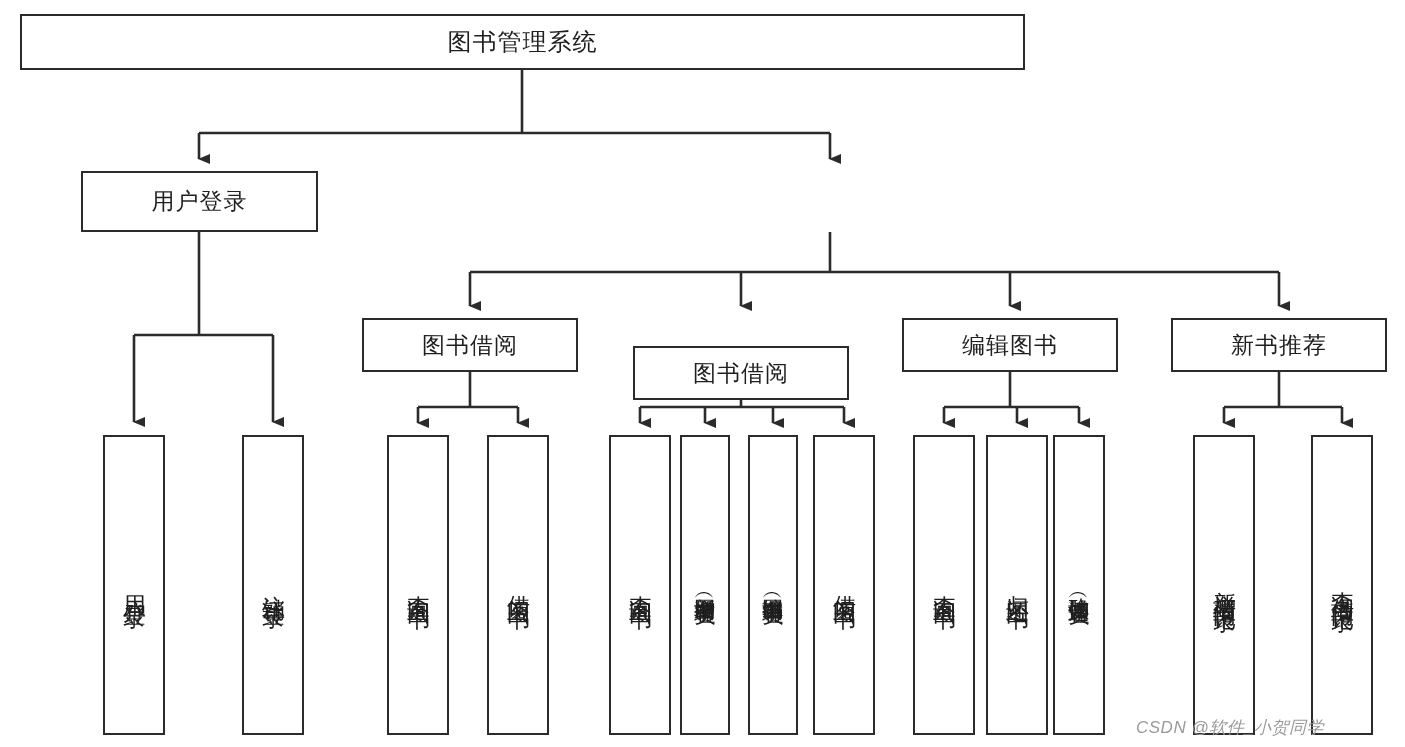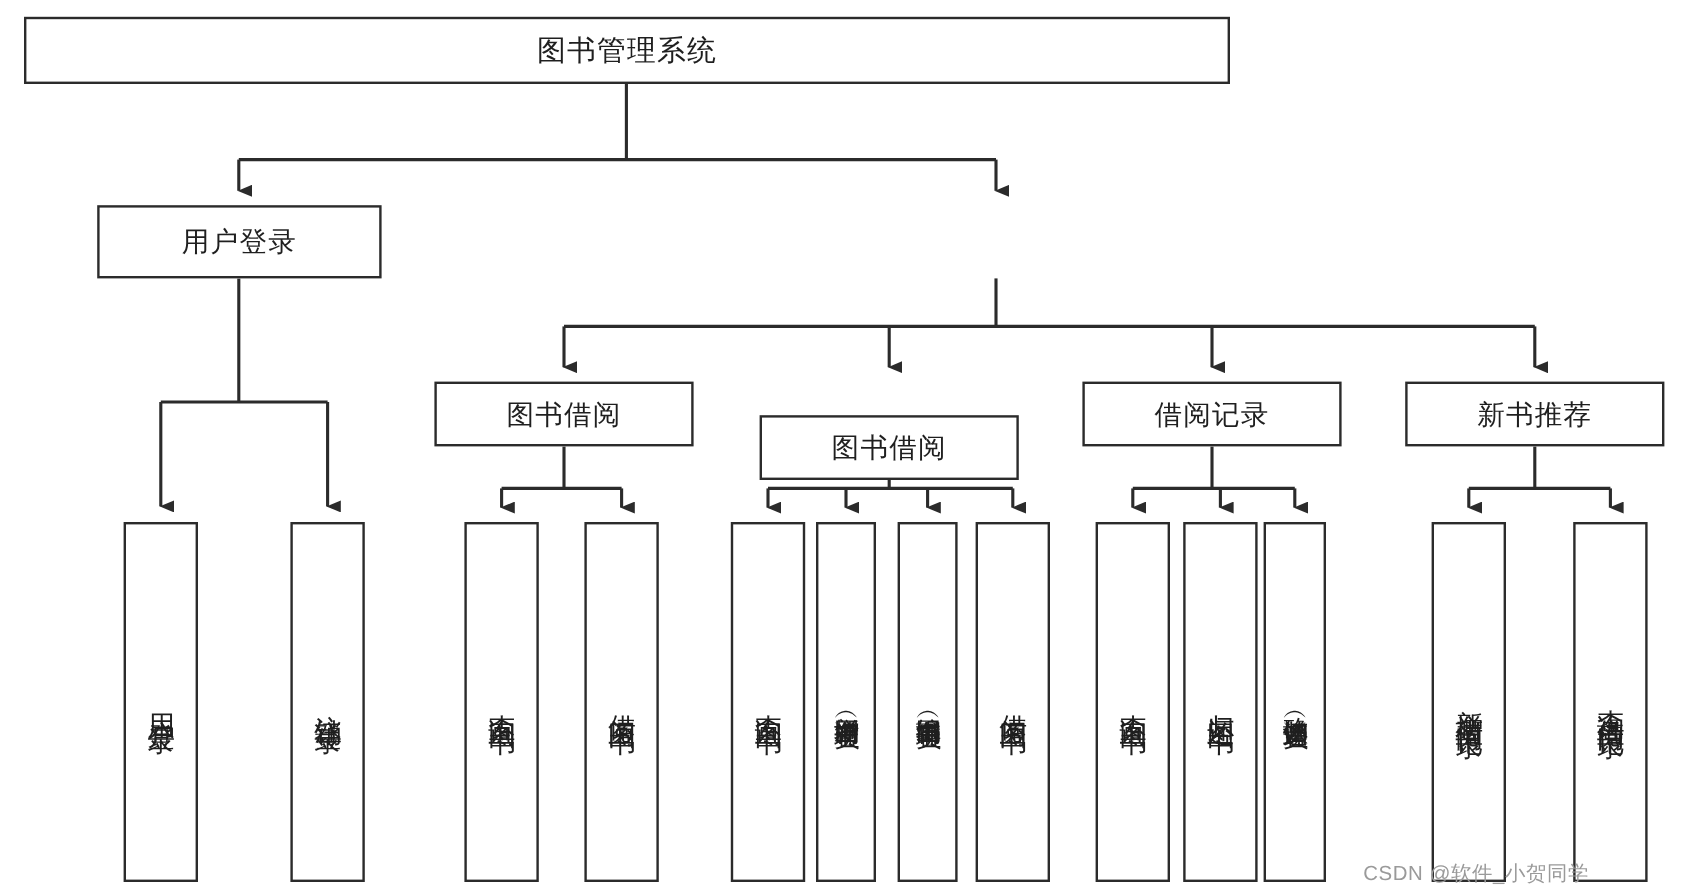--- a/index.html
+++ b/index.html
@@ -110,21 +110,21 @@
     <span>用户登录</span>
   </div>
 
   <div class="node h" style="left:362px;top:318px;width:216px;height:54px;">
     <span>图书借阅</span>
   </div>
   <div class="node h" style="left:633px;top:318px;width:216px;height:54px;margin-top:28px;">
     <span>图书借阅</span>
   </div>
   <div class="node h" style="left:902px;top:318px;width:216px;height:54px;">
-    <span>借阅记录</span>
+    <span>编辑图书</span>
   </div>
   <div class="node h" style="left:1171px;top:318px;width:216px;height:54px;">
     <span>新书推荐</span>
   </div>
 
   <div class="node v" style="left:103px;top:435px;width:62px;height:300px;">
     <span class="vtext">用户登录</span>
   </div>
   <div class="node v" style="left:242px;top:435px;width:62px;height:300px;">
     <span class="vtext">注销登录</span>
@@ -160,15 +160,15 @@
     <span class="vtext">确认归还（管理员）</span>
   </div>
 
   <div class="node v" style="left:1193px;top:435px;width:62px;height:300px;">
     <span class="vtext">新增借阅记录</span>
   </div>
   <div class="node v" style="left:1311px;top:435px;width:62px;height:300px;">
     <span class="vtext">查询借阅记录</span>
   </div>
 
-  <div class="watermark" style="left:1136px;top:716px;">CSDN @软件_小贺同学</div>
+  <div class="watermark" style="left:1136px;top:716px;font-style:italic;">CSDN @软件_小贺同学</div>
 
 </div>
 
 </body></html>

